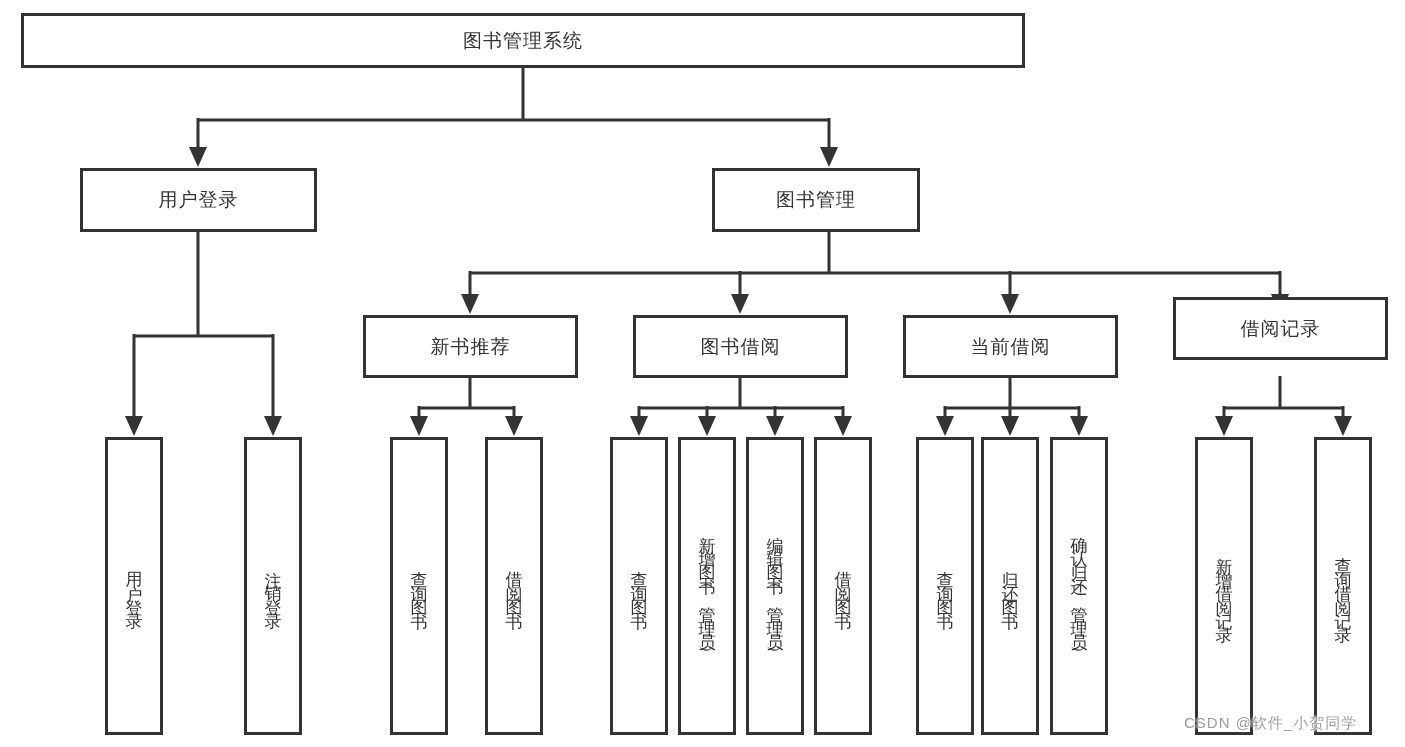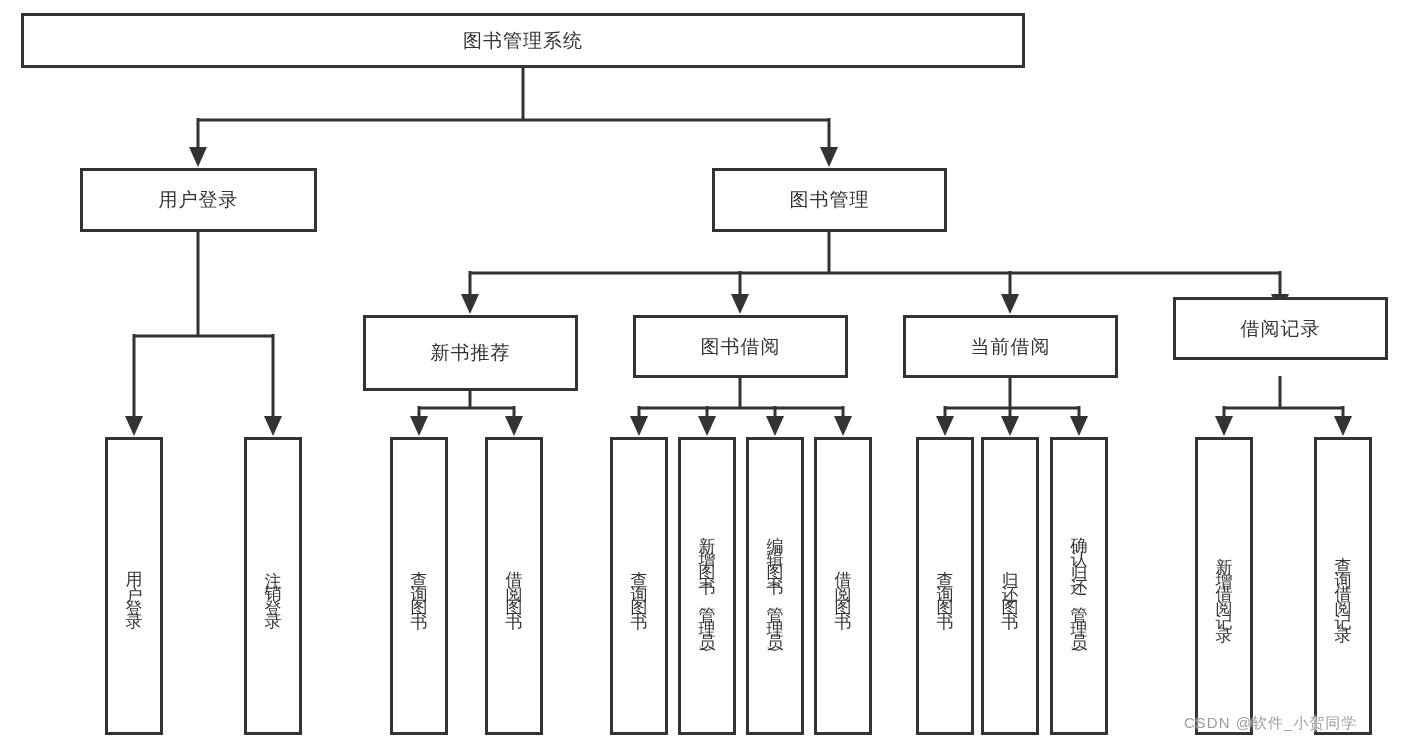--- a/index.html
+++ b/index.html
@@ -82,25 +82,25 @@
     </g>
   </svg>
 
   <div class="box h" style="left:21px;top:13px;width:1004px;height:55px">
     <span>图书管理系统</span>
   </div>
 
   <div class="box h" style="left:80px;top:168px;width:237px;height:64px">
     <span>用户登录</span>
   </div>
-  <div class="box h" style="left:712px;top:168px;width:235px;height:64px">
+  <div class="box h" style="left:712px;top:168px;width:208px;height:64px">
     <span>图书管理</span>
   </div>
 
-  <div class="box h" style="left:363px;top:315px;width:215px;height:76px">
+  <div class="box h" style="left:363px;top:315px;width:215px;height:63px">
     <span>新书推荐</span>
   </div>
   <div class="box h" style="left:903px;top:315px;width:215px;height:63px">
     <span>当前借阅</span>
   </div>
   <div class="box h" style="left:633px;top:315px;width:215px;height:63px">
     <span>图书借阅</span>
   </div>
   <div class="box h" style="left:1173px;top:297px;width:215px;height:63px">
     <span>借阅记录</span>

